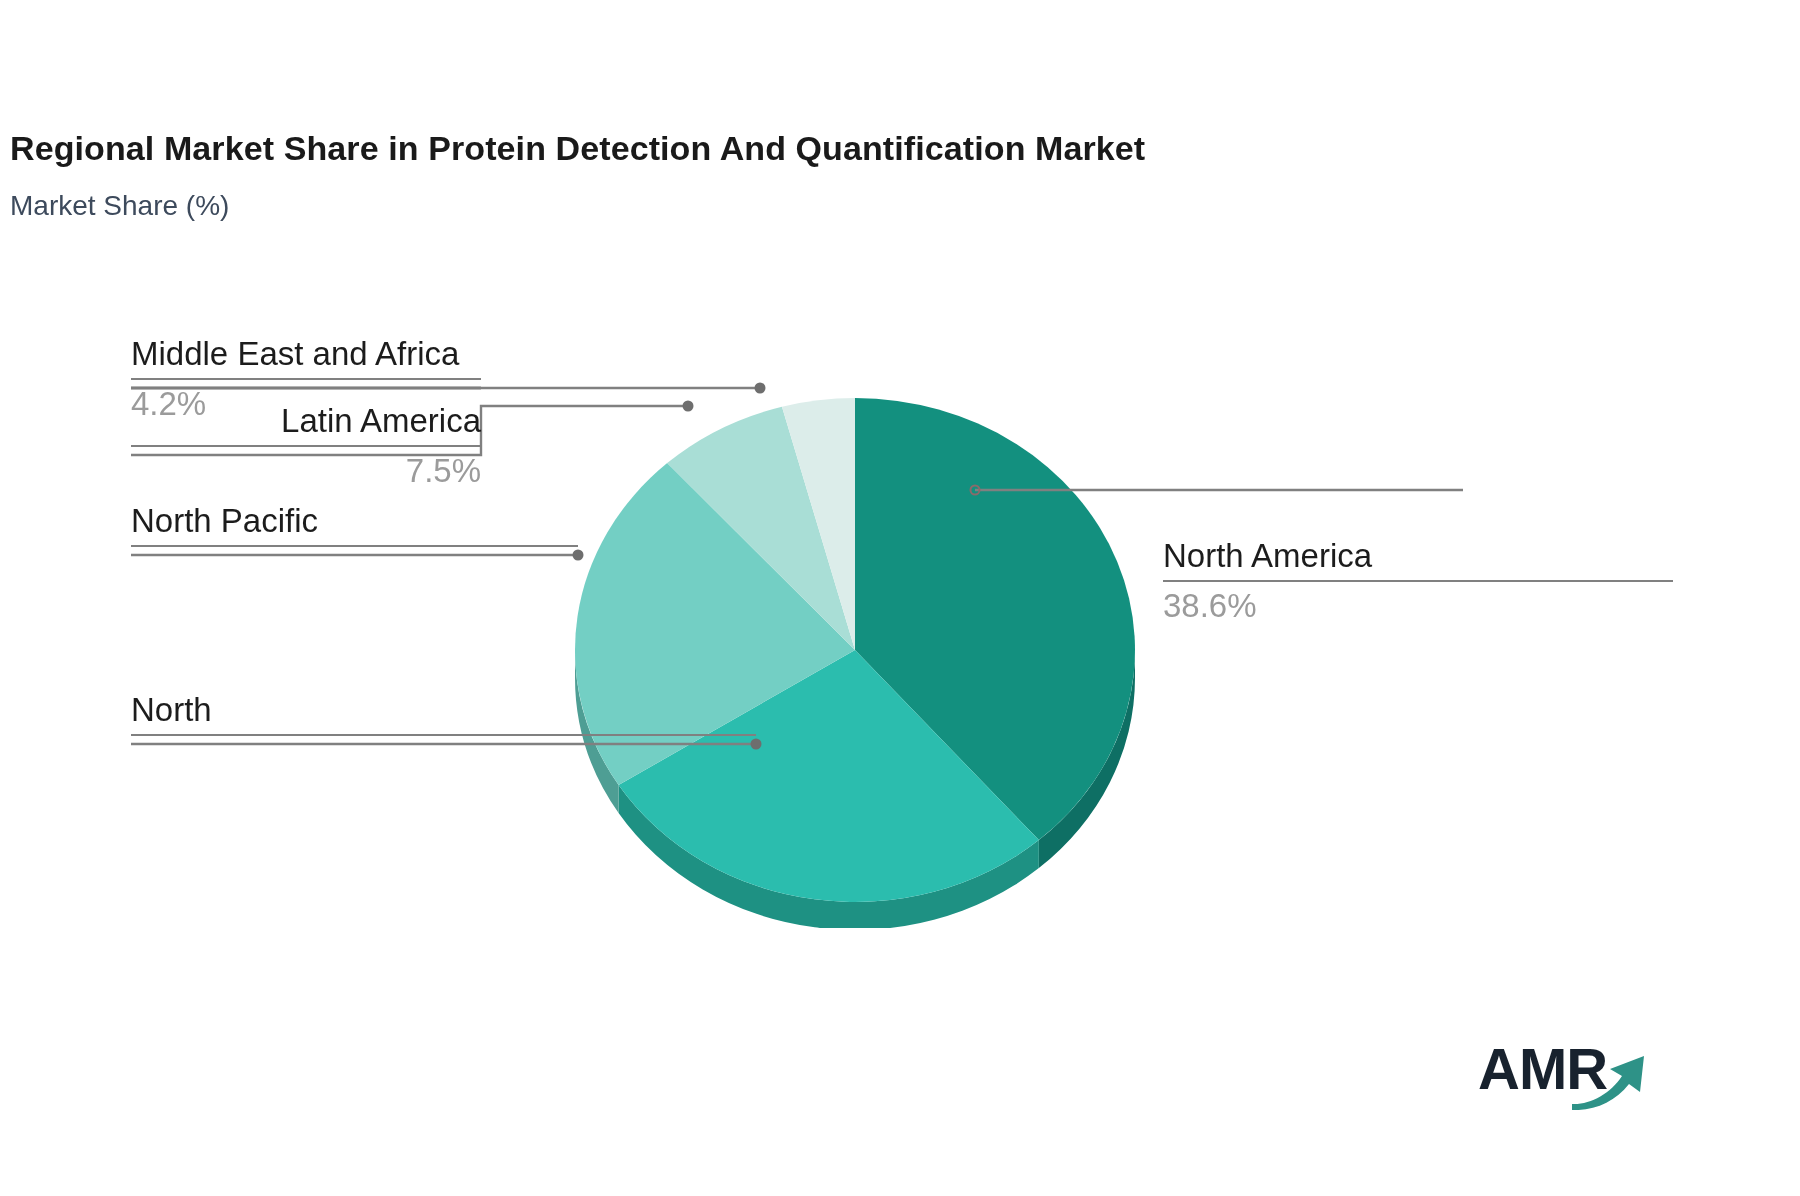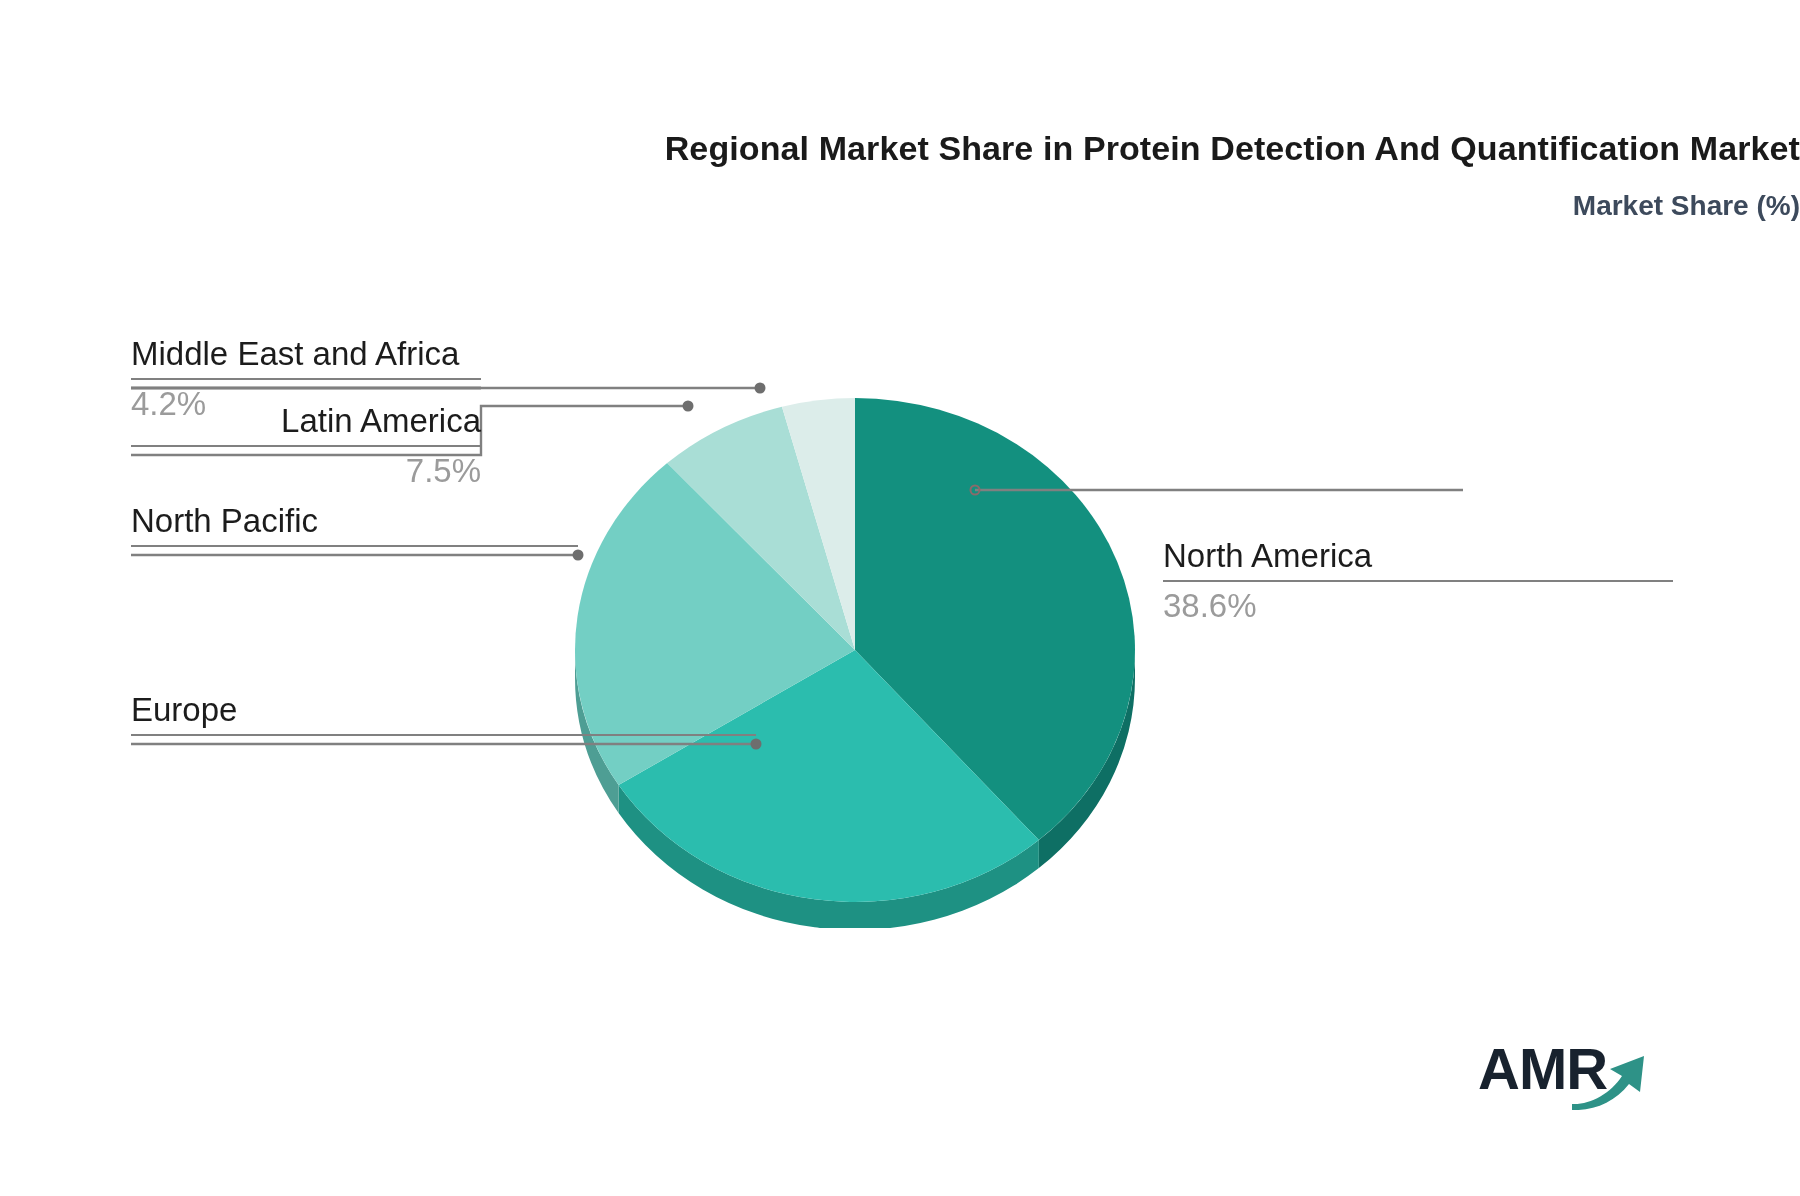--- a/index.html
+++ b/index.html
@@ -17,35 +17,35 @@
     background: #ffffff;
     overflow: hidden;
   }
 
   
   #title-block {
     position: absolute;
     left: 0;
     top: 128px;
     width: 1800px;
-    text-align: right;
+    text-align: left;
   }
   #chart-title {
     font-size: 34px;
     font-weight: bold;
     color: #1a1a1a;
     letter-spacing: 0.1px;
     line-height: 1.2;
     margin-left: 10px;
   }
   #chart-subtitle {
     margin-top: 20px;
     margin-left: 10px;
     font-size: 28px;
-    font-weight: bold;
+    font-weight: normal;
     color: #3d4a5c;
     line-height: 1.2;
   }
 
   
   #pie-wrap {
     position: absolute;
     left: 570px;
     top: 368px;
     width: 570px;
@@ -175,21 +175,21 @@
     <div class="cl-rule"></div>
     <div class="cl-value">7.5%</div>
   </div>
 
   <div class="callout" style="left:131px; top:503px; width:447px;">
     <div class="cl-name">North Pacific</div>
     <div class="cl-rule"></div>
   </div>
 
   <div class="callout" style="left:131px; top:692px; width:625px;">
-    <div class="cl-name">Europe</div>
+    <div class="cl-name">North</div>
     <div class="cl-rule"></div>
   </div>
 
   <div class="callout right" style="left:1163px; top:538px; width:510px;">
     <div class="cl-name">North America</div>
     <div class="cl-rule"></div>
     <div class="cl-value">38.6%</div>
   </div>
 
   <div id="logo">

